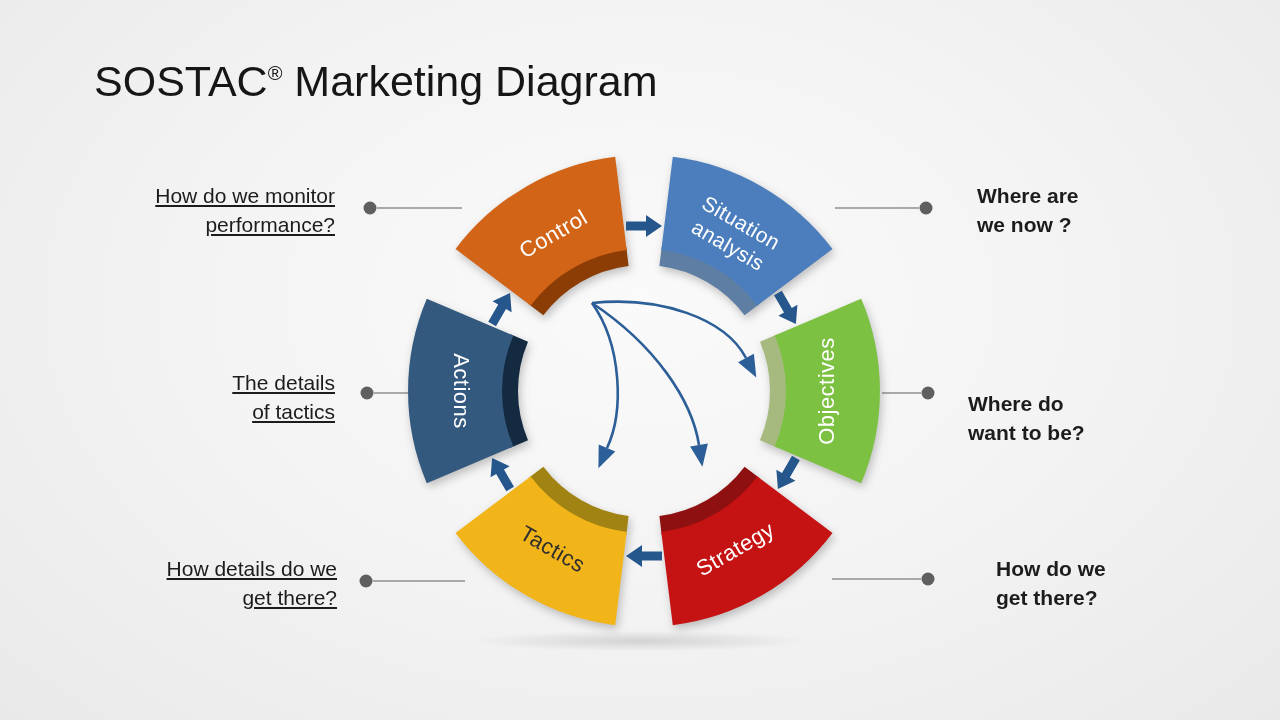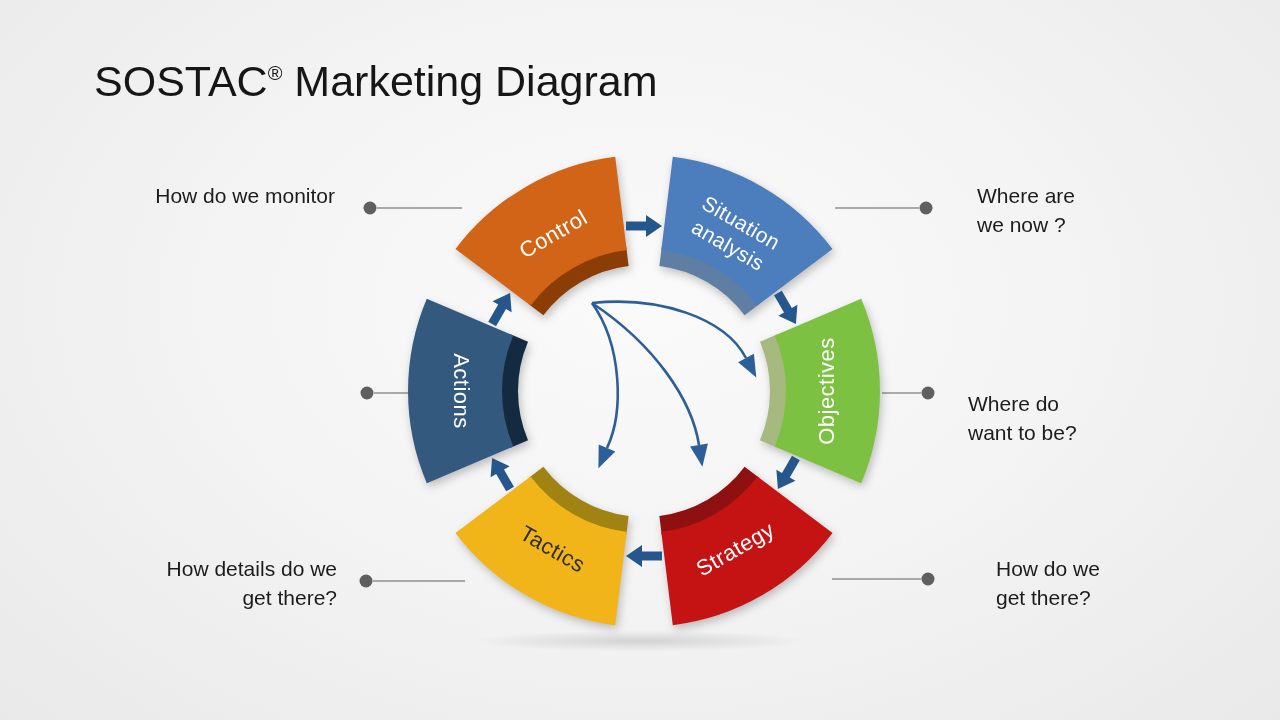--- a/index.html
+++ b/index.html
@@ -11,22 +11,22 @@
   .slide{position:relative;width:1280px;height:720px;}
   .slide-title{
     position:absolute;left:77px;top:40px;margin:17px;
     font-size:43px;font-weight:400;color:#161616;letter-spacing:0px;
   }
   .slide-title .reg{font-size:20px;vertical-align:16px;}
   .ann{
     position:absolute;font-size:21px;line-height:29px;color:#1c1c1c;
   }
   .ann span{display:block;}
-  .ann.left{text-align:right;}
-  .ann.right{text-align:left;}
+  .ann.left{text-align:right;text-decoration:underline;}
+  .ann.right{text-align:left;font-weight:bold;}
   #diagram-svg{position:absolute;left:0;top:0;}
   .wedge-group{filter:drop-shadow(2px 4px 4px rgba(60,60,60,0.30));}
   .seg-label{font-size:22px;letter-spacing:0.5px;}
   .seg-label.two-line{font-size:21px;}
   .floor-shadow{
     position:absolute;left:400px;top:626px;width:480px;height:30px;
     background:radial-gradient(ellipse 50% 50% at 50% 50%, rgba(0,0,0,0.13), rgba(0,0,0,0) 70%);
   }
 </style>
 </head>
@@ -90,20 +90,25 @@
       <polygon points="-18,-4.5 2,-4.5 2,-11 18,0 2,11 2,4.5 -18,4.5" transform="translate(644.0 226.0) rotate(360)" fill="#26578C"></polygon>
       <polygon points="-18,-4.5 2,-4.5 2,-11 18,0 2,11 2,4.5 -18,4.5" transform="translate(786.9 308.5) rotate(420)" fill="#26578C"></polygon>
       <polygon points="-18,-4.5 2,-4.5 2,-11 18,0 2,11 2,4.5 -18,4.5" transform="translate(786.9 473.5) rotate(120)" fill="#26578C"></polygon>
       <polygon points="-18,-4.5 2,-4.5 2,-11 18,0 2,11 2,4.5 -18,4.5" transform="translate(644.0 556.0) rotate(180)" fill="#26578C"></polygon>
       <polygon points="-18,-4.5 2,-4.5 2,-11 18,0 2,11 2,4.5 -18,4.5" transform="translate(501.1 473.5) rotate(240)" fill="#26578C"></polygon>
       <polygon points="-18,-4.5 2,-4.5 2,-11 18,0 2,11 2,4.5 -18,4.5" transform="translate(501.1 308.5) rotate(300)" fill="#26578C"></polygon>
     </svg>
 
   <div class="ann left" style="right:945px;top:181px">
     <span>How do we monitor</span>
+    <span>performance?</span>
+  </div>
+  <div class="ann left" style="right:945px;top:368px">
+    <span>The details</span>
+    <span>of tactics</span>
   </div>
   <div class="ann left" style="right:943px;top:554px">
     <span>How details do we</span>
     <span>get there?</span>
   </div>
 
   <div class="ann right" style="left:977px;top:181px">
     <span>Where are</span>
     <span>we now ?</span>
   </div>

